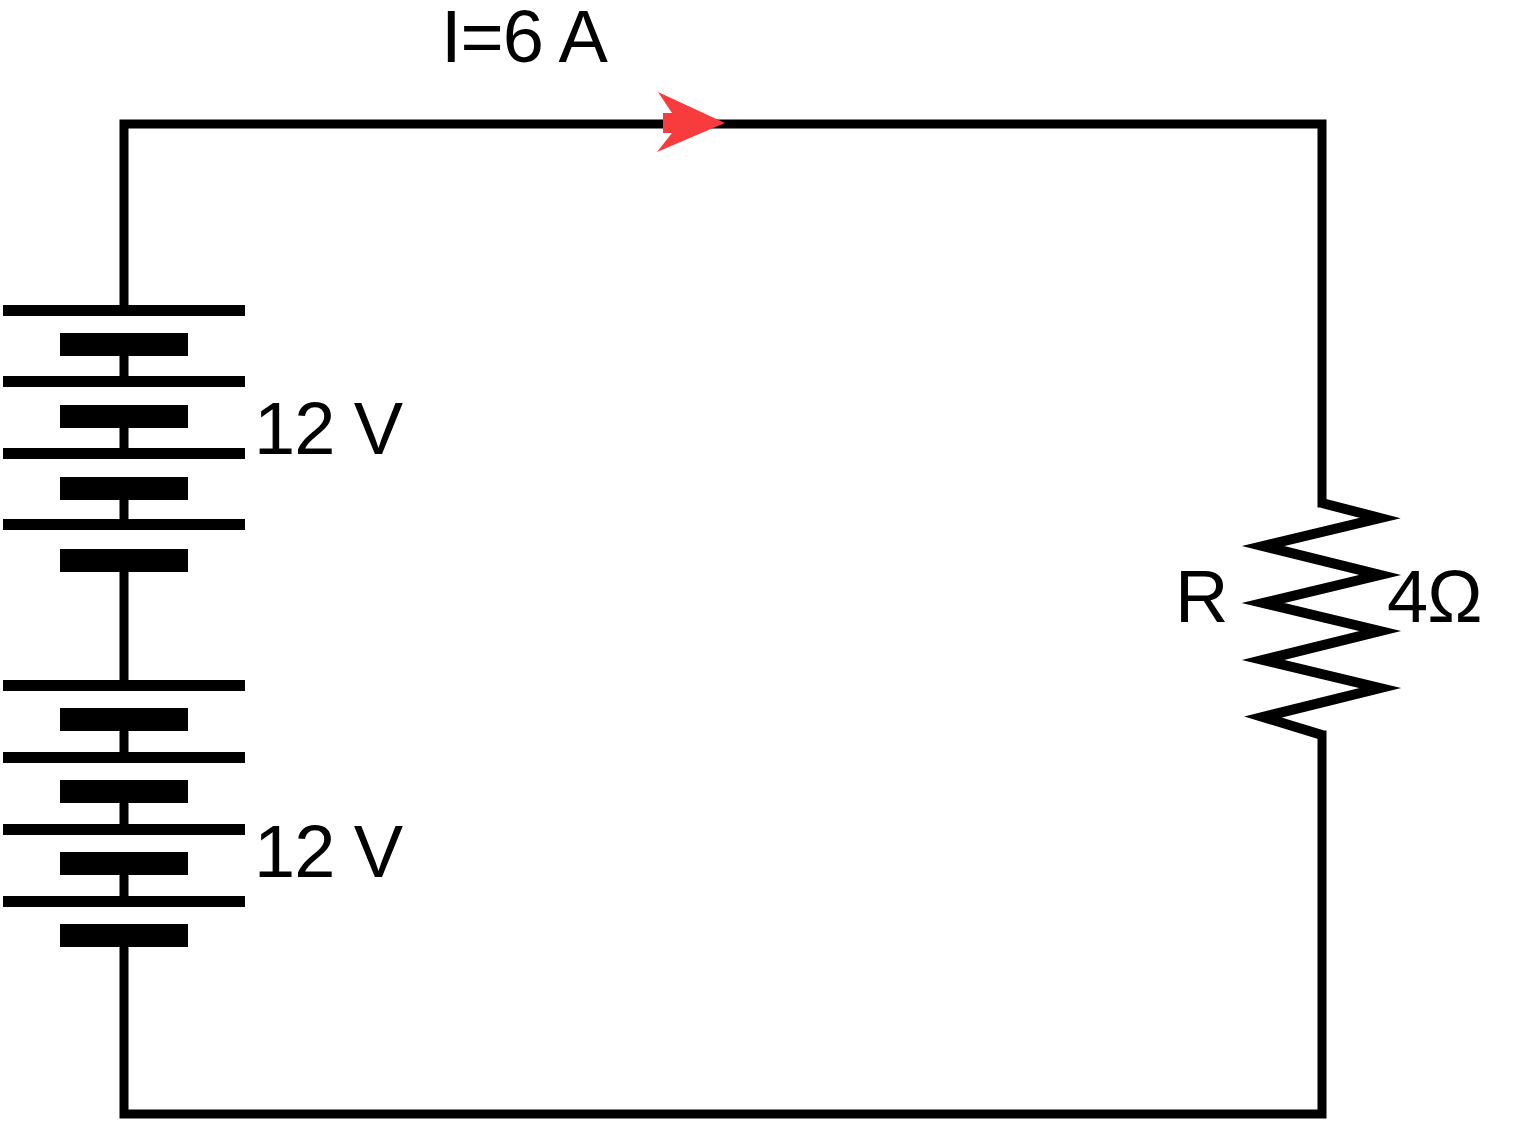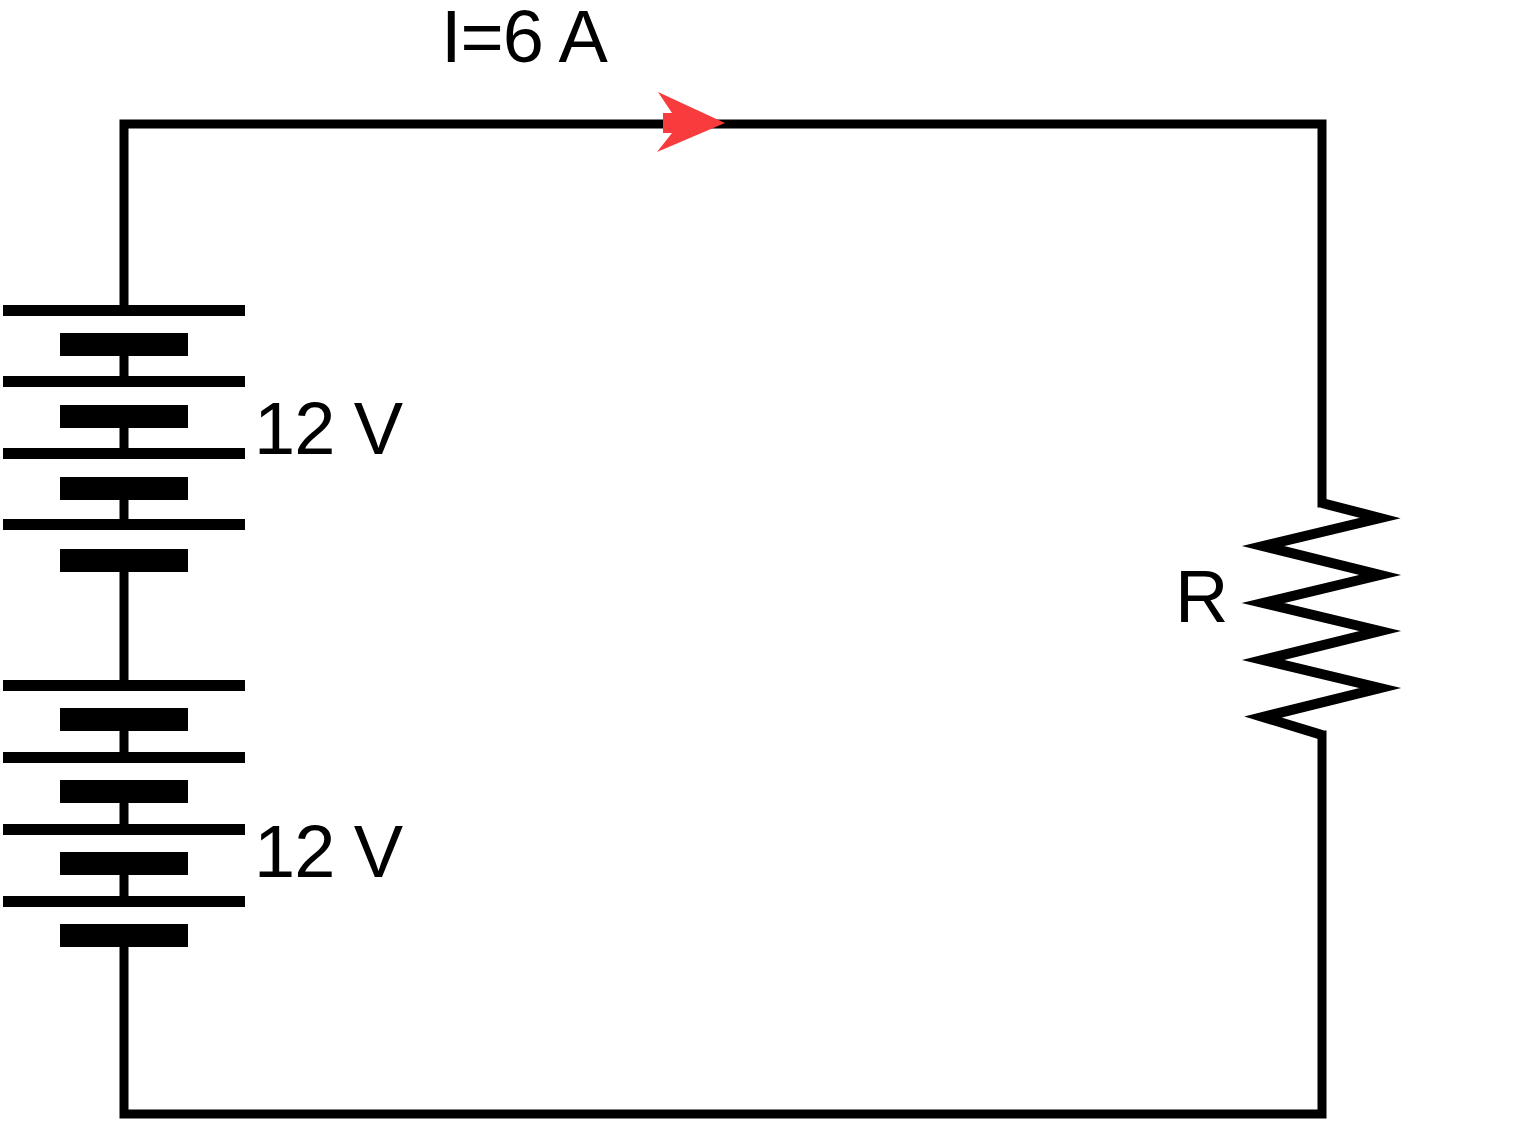--- a/index.html
+++ b/index.html
@@ -91,14 +91,15 @@
 
     <polyline class="zigzag" points="1322,503 1380,518 1263,546 1380,575 1263,603 1380,631 1263,660 1380,688 1263,717 1322,735"></polyline>
 
     <path d="M 658 92 L 725 123 L 657 152 L 672 133 L 663 133 L 663 113 L 672 113 Z" fill="#f83b3c"></path>
   </svg>
 
   <div class="lbl lbl-current">I=6 A</div>
   <div class="lbl lbl-batt1">12 V</div>
   <div class="lbl lbl-batt2">12 V</div>
   <div class="lbl lbl-rname">R</div>
+  <div class="lbl lbl-rvalue">4Ω</div>
 
 </div>
 
 </body></html>

